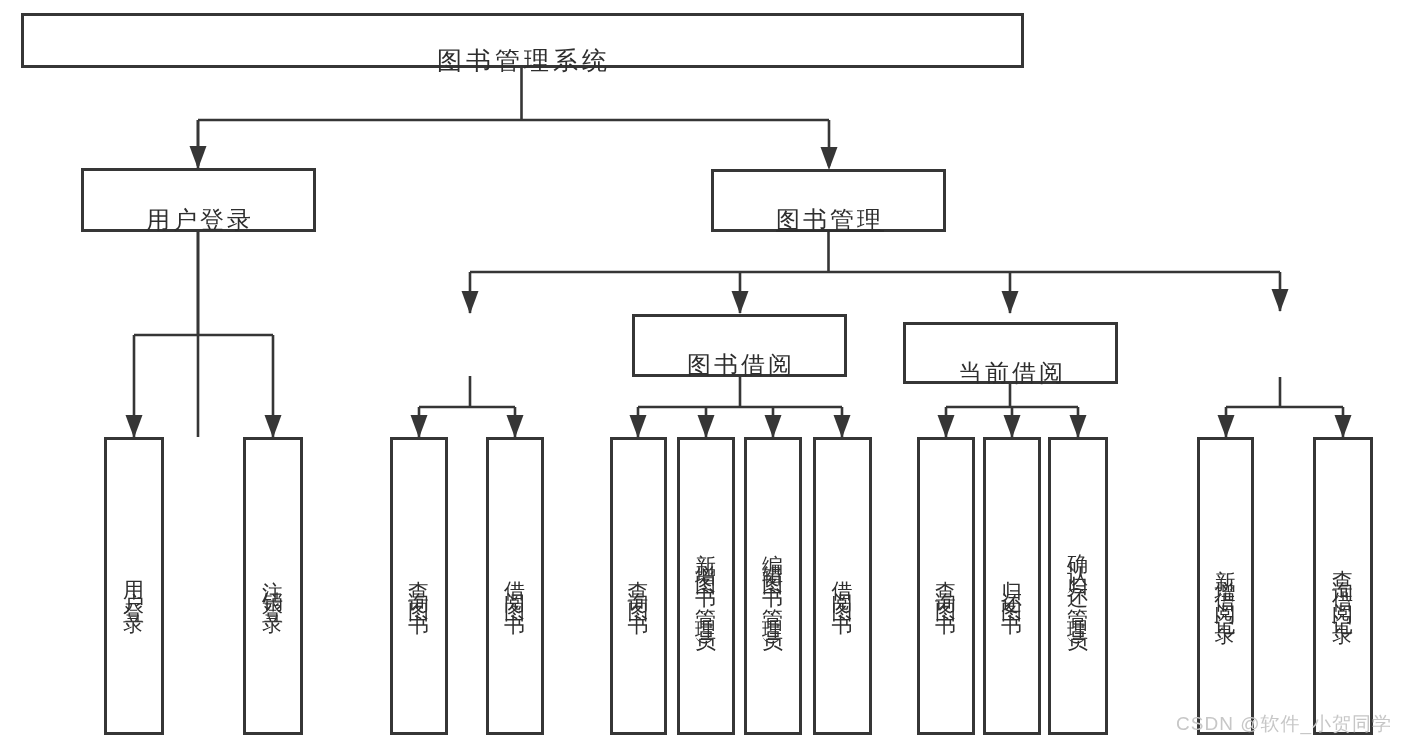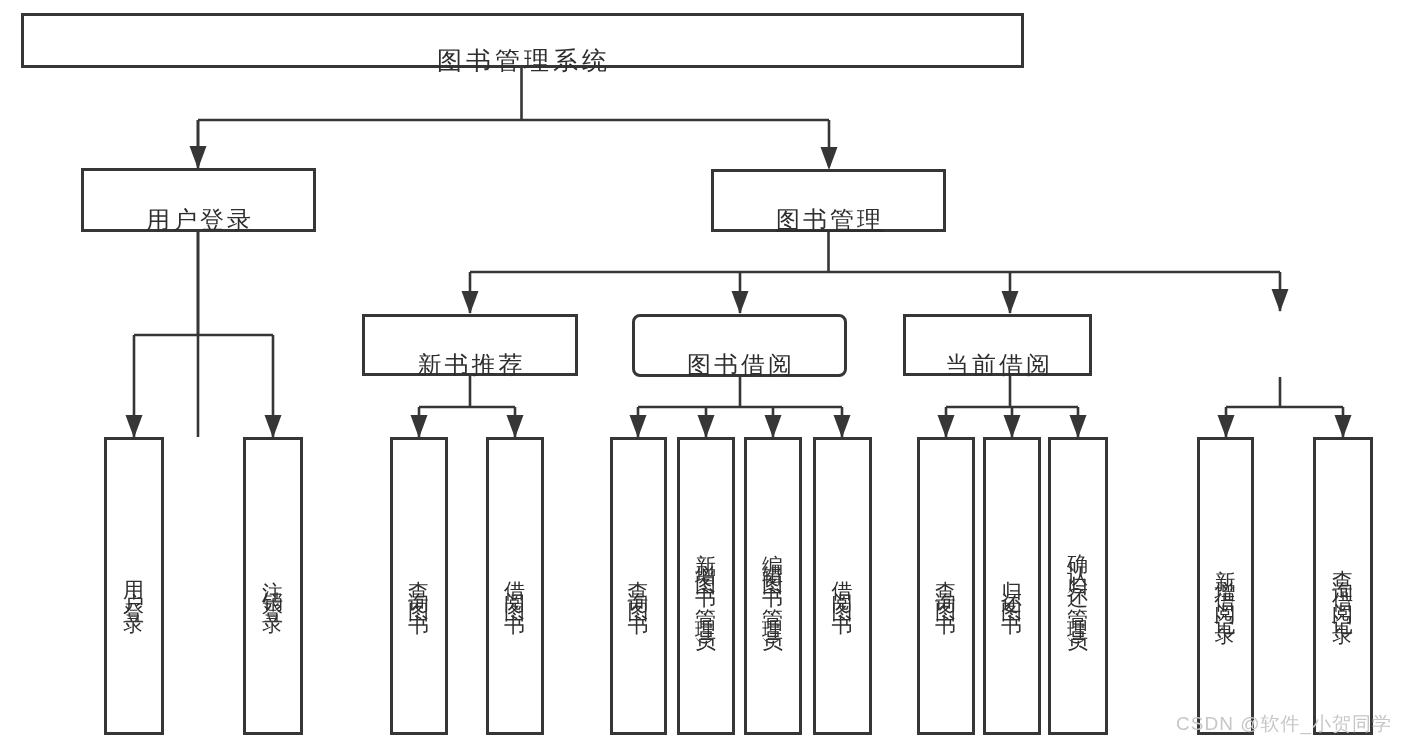--- a/index.html
+++ b/index.html
@@ -32,22 +32,22 @@
     letter-spacing:11px;
     line-height:1;
     white-space:nowrap;
     color:#2e2e2e;
   }
   
   .root       {left:21px;  top:13px;  width:1003px;height:55px;}
   .n-login    {left:81px;  top:168px; width:235px; height:64px;}
   .n-bookmgmt {left:711px; top:169px; width:235px; height:63px;text-decoration:underline;}
   .n-rec      {left:362px; top:314px; width:216px; height:62px;}
-  .n-borrow   {left:632px; top:314px; width:215px; height:63px;border-radius:8px;}
-  .n-current  {left:903px; top:314px; width:189px; height:62px;}
+  .n-borrow   {left:632px; top:314px; width:215px; height:63px;}
+  .n-current  {left:903px; top:322px; width:215px; height:62px;}
   .n-records  {left:1172px;top:312px; width:215px; height:65px;}
   .lf1 {left:104px; top:437px;width:60px;height:298px;}
   .lf2 {left:243px; top:437px;width:60px;height:298px;}
   .lf3 {left:390px; top:437px;width:58px;height:298px;}
   .lf4 {left:486px; top:437px;width:58px;height:298px;}
   .lf5 {left:610px; top:437px;width:57px;height:298px;}
   .lf6 {left:677px; top:437px;width:58px;height:298px;}
   .lf7 {left:744px; top:437px;width:58px;height:298px;}
   .lf8 {left:813px; top:437px;width:59px;height:298px;}
   .lf9 {left:917px; top:437px;width:58px;height:298px;}
@@ -118,23 +118,20 @@
     <span class="hlabel">图书管理系统</span>
   </div>
 
   <div class="box n-login">
     <span class="hlabel">用户登录</span>
   </div>
   <div class="box n-bookmgmt">
     <span class="hlabel">图书管理</span>
   </div>
 
-  <div class="box n-rec">
-    <span class="hlabel">新书推荐</span>
-  </div>
   <div class="box n-borrow">
     <span class="hlabel">图书借阅</span>
   </div>
   <div class="box n-current">
     <span class="hlabel">当前借阅</span>
   </div>
 
   <div class="box leaf lf1">
     <span class="vlabel">用户登录</span>
   </div>

